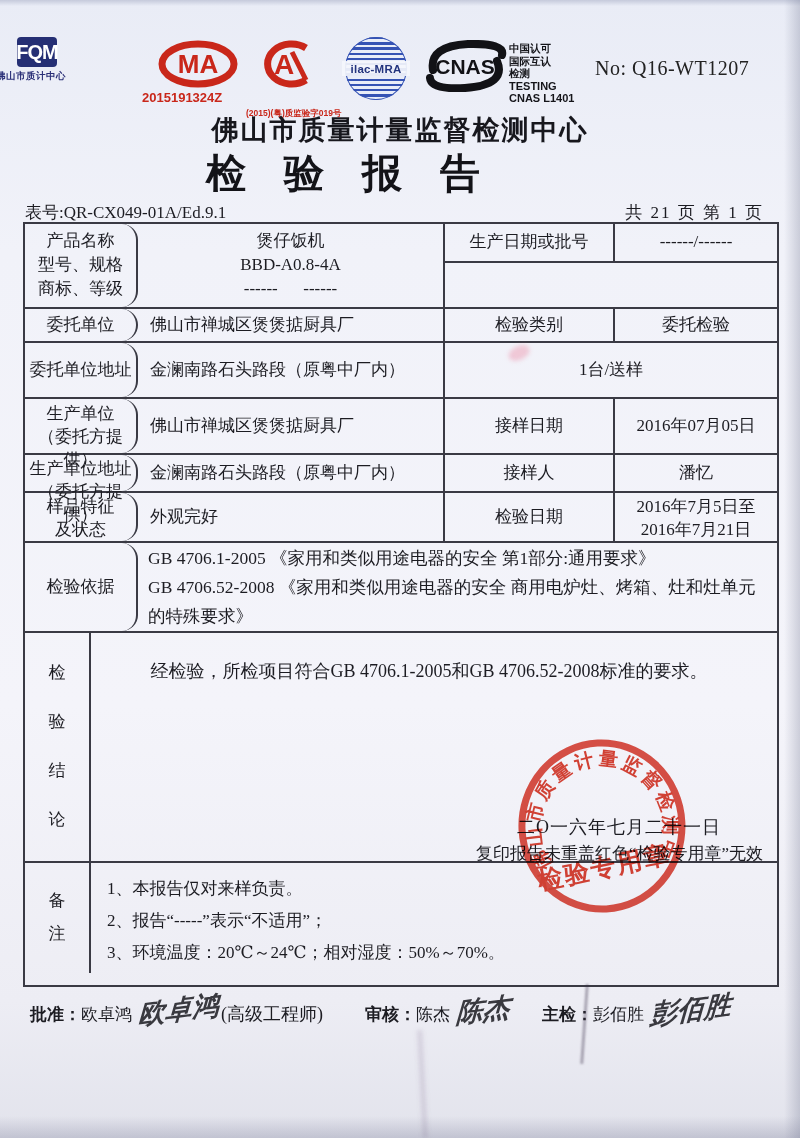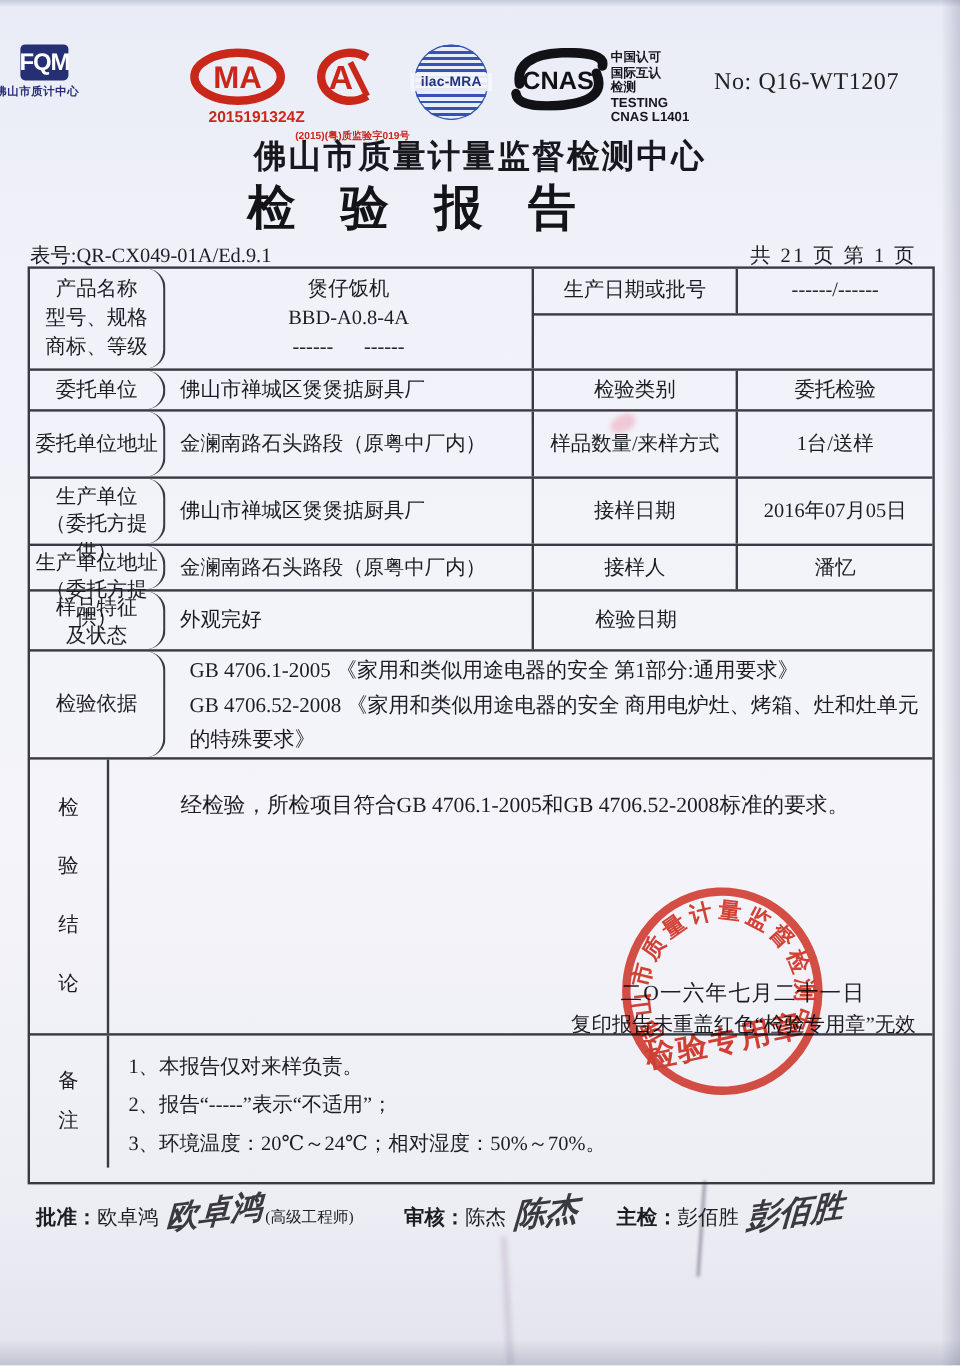--- a/index.html
+++ b/index.html
@@ -27,21 +27,21 @@
     background:linear-gradient(180deg,rgba(120,125,150,0) 0%,rgba(110,112,140,.28) 100%);}
   .edge-top{position:absolute;left:0;top:0;width:100%;height:6px;
     background:linear-gradient(180deg,rgba(90,100,140,.25),rgba(90,100,140,0));}
 
   
   .fqm-box{position:absolute;left:17px;top:37px;width:40px;height:30px;background:#252f74;
     border-radius:4px;color:#fff;display:flex;align-items:center;justify-content:center;
     font-family:"Liberation Sans",sans-serif;font-weight:bold;font-size:20px;letter-spacing:-1px;}
   .fqm-caption{position:absolute;left:-4px;top:70px;width:70px;color:#2a2f77;font-weight:bold;
     font-size:9.5px;font-family:"Liberation Sans",sans-serif;letter-spacing:.5px;white-space:nowrap;}
-  .logo-caption-red{position:absolute;color:var(--logo-red);font-weight:bold;text-align:right;
+  .logo-caption-red{position:absolute;color:var(--logo-red);font-weight:bold;text-align:left;
     font-family:"Liberation Sans",sans-serif;white-space:nowrap;}
   .cma-svg{position:absolute;left:157px;top:40px;}
   .cal-svg{position:absolute;left:254px;top:40px;}
   .ilac{position:absolute;left:345px;top:37px;width:62px;height:63px;border-radius:50%;
     background:repeating-linear-gradient(180deg,#3553b4 0 2.4px,#e9edf8 2.4px 5.2px);
     box-shadow:0 0 0 1px #3553b4 inset;}
   .ilac-band{position:absolute;left:-3px;top:24px;width:68px;height:15px;background:rgba(244,246,252,.92);
     display:flex;align-items:center;justify-content:center;color:#23347e;font-weight:bold;
     font-family:"Liberation Sans",sans-serif;font-size:11.5px;letter-spacing:.2px;}
   .cnas-svg{position:absolute;left:423px;top:40px;}
@@ -79,40 +79,40 @@
   .r4{height:56px;}
   .r5{height:38px;}
   .r6{height:50px;}
   .r7{height:90px;}
   .r8{height:230px;}
   .r9{height:110px;}
   .sub-col{flex:1;display:flex;flex-direction:column;}
   .sub-row{display:flex;flex:1;}
   .sub-row.first{border-bottom:2px solid var(--line);flex:none;height:39px;}
   .dep-lines{flex-direction:column;align-items:flex-start;justify-content:center;
-    padding:8px 10px 8px 20px;text-align:left;line-height:29px;font-size:17.5px;}
+    padding:8px 10px 8px 10px;text-align:left;line-height:29px;font-size:17.5px;}
   .vlabel{flex-direction:column;justify-content:space-around;padding:16px 0;}
   .content-cell{position:relative;display:block;}
   .conclusion-text{position:absolute;left:28px;top:26px;width:620px;font-size:18px;}
   .stamp-date{position:absolute;right:56px;top:182px;font-size:18px;letter-spacing:1px;}
   .invalid-note{position:absolute;right:14px;top:210px;font-size:17px;}
   .remark-items{position:absolute;left:16px;top:10px;width:650px;text-align:left;line-height:32px;font-size:17px;}
   .remark-items div{white-space:nowrap;}
 
   
   .stamp-wrap{position:absolute;left:514px;top:736px;width:176px;height:182px;z-index:6;
     mix-blend-mode:multiply;opacity:.9;transform:rotate(-3deg);}
 
   
   .footer-row{position:absolute;left:30px;top:1000px;width:750px;display:flex;align-items:center;
     font-size:17px;}
   .sig-label{font-weight:700;}
   .sig{font-style:italic;font-size:27px;font-weight:600;transform:rotate(-7deg) skewX(-10deg);
     display:inline-block;margin:-8px 4px 0 6px;color:#26262c;opacity:.9;}
-  .sig-title{font-size:13px;margin-left:-2px;text-align:right;}
+  .sig-title{font-size:18px;margin-left:-2px;text-align:right;}
   .gap1{width:42px;}
   .gap2{width:28px;}
 
   
   .crease1{position:absolute;left:583px;top:984px;width:3px;height:80px;
     background:rgba(55,45,70,.38);filter:blur(1.2px);transform:rotate(4deg);}
   .crease2{position:absolute;left:420px;top:1030px;width:5px;height:108px;
     background:rgba(120,100,135,.2);filter:blur(2px);transform:rotate(-3deg);}
   .smudge{position:absolute;left:508px;top:346px;width:22px;height:14px;
     background:rgba(235,120,150,.35);border-radius:60% 40% 55% 45%;filter:blur(2px);transform:rotate(-20deg);}
@@ -190,21 +190,20 @@
     <div class="trow r2">
       <div class="cell c1">委托单位</div>
       <div class="cell c2 left-val">佛山市禅城区煲煲掂厨具厂</div>
       <div class="cell c3">检验类别</div>
       <div class="cell c4">委托检验</div>
     </div>
 
     <div class="trow r3">
       <div class="cell c1">委托单位地址</div>
       <div class="cell c2 left-val">金澜南路石头路段（原粤中厂内）</div>
-      <div class="cell c3">样品数量/来样方式</div>
       <div class="cell c4">1台/送样</div>
     </div>
 
     <div class="trow r4">
       <div class="cell c1 stack" style="padding:4px 0">
         <span>生产单位</span>
         <span>（委托方提供）</span>
       </div>
       <div class="cell c2 left-val">佛山市禅城区煲煲掂厨具厂</div>
       <div class="cell c3">接样日期</div>
@@ -221,20 +220,24 @@
       <div class="cell c4">潘忆</div>
     </div>
 
     <div class="trow r6">
       <div class="cell c1 stack" style="padding:3px 0">
         <span>样品特征</span>
         <span>及状态</span>
       </div>
       <div class="cell c2 left-val">外观完好</div>
       <div class="cell c3">检验日期</div>
+      <div class="cell c4 stack" style="padding:3px 0">
+        <span>2016年7月5日至</span>
+        <span>2016年7月21日</span>
+      </div>
     </div>
 
     <div class="trow r7">
       <div class="cell c1">检验依据</div>
       <div class="cell c4 dep-lines">
         <span>GB 4706.1-2005 《家用和类似用途电器的安全 第1部分:通用要求》</span>
         <span>GB 4706.52-2008 《家用和类似用途电器的安全 商用电炉灶、烤箱、灶和灶单元</span>
         <span>的特殊要求》</span>
       </div>
     </div>

